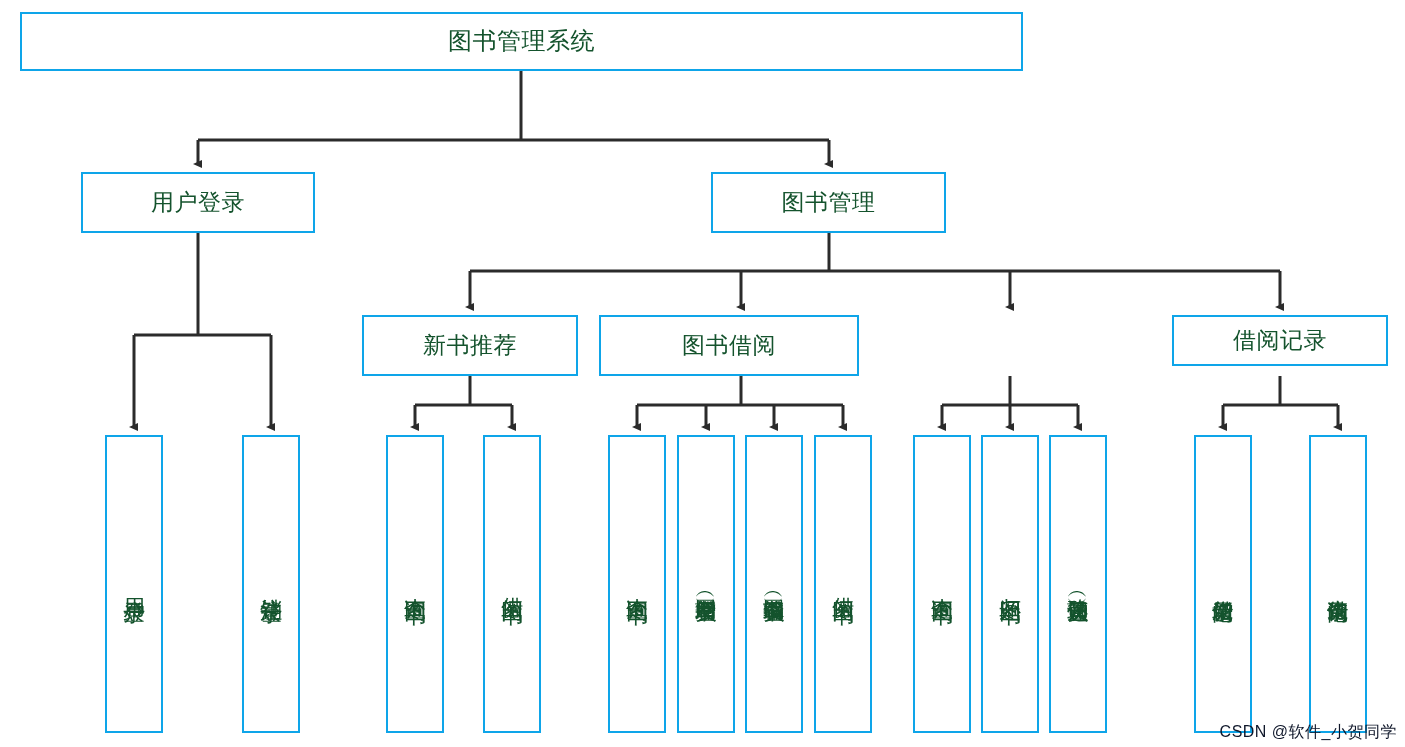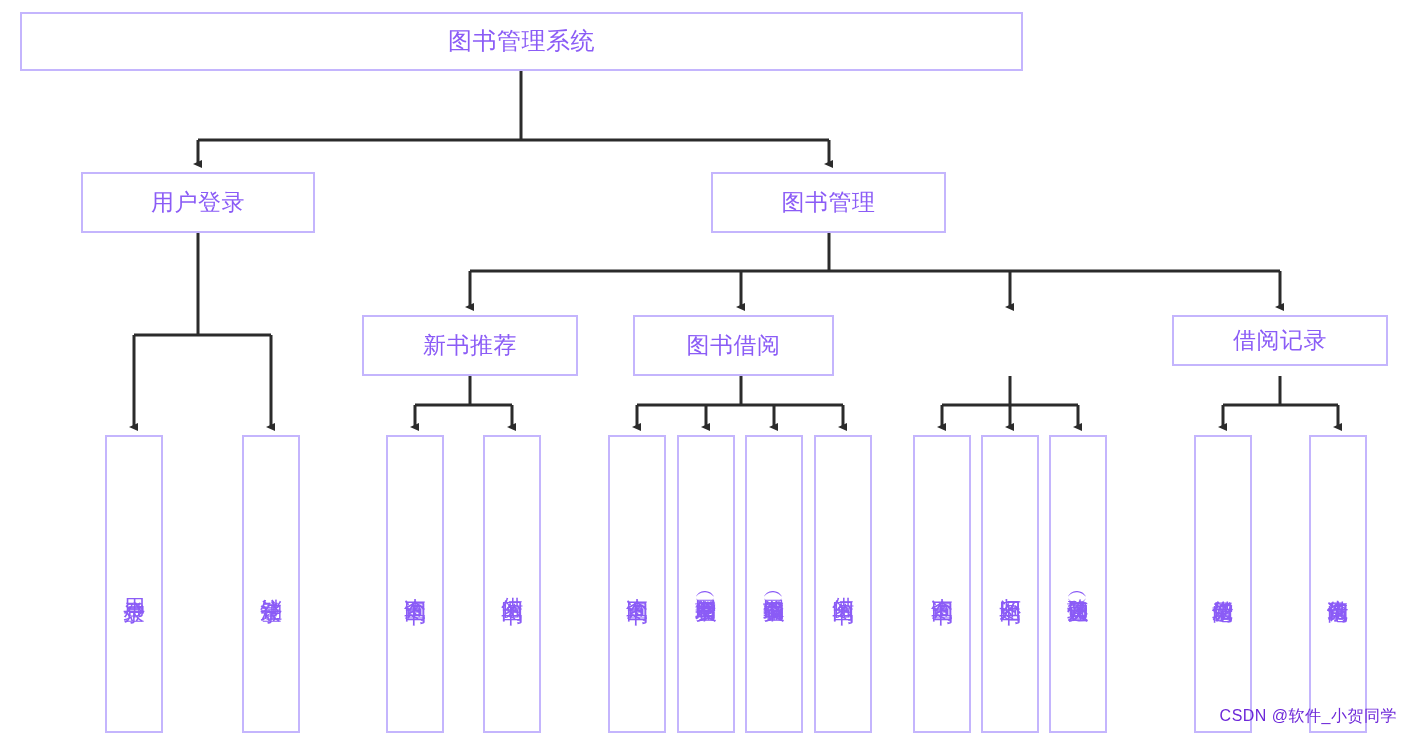--- a/index.html
+++ b/index.html
@@ -22,25 +22,25 @@
     left: 0;
     top: 0;
     width: 1405px;
     height: 747px;
     pointer-events: none;
   }
   .node {
     position: absolute;
     box-sizing: border-box;
     background: #ffffff;
-    border: 2px solid #c4b5fd;
+    border: 2px solid #0ea5e9;
     display: flex;
     align-items: center;
     justify-content: center;
-    color: #8b5cf6;
+    color: #14532d;
   }
   .node-label {
     display: block;
     text-align: center;
     line-height: 1.12;
     white-space: nowrap;
   }
   
   .h-node .node-label {
     font-size: 23px;
@@ -64,23 +64,23 @@
     white-space: nowrap;
   }
   .v-node.tight .node-label {
     font-size: 21px;
     line-height: 1.22;
     letter-spacing: 0.5px;
   }
   #watermark {
     position: absolute;
     right: 8px;
-    bottom: 20px;
+    bottom: 4px;
     font-size: 16px;
-    color: #6d28d9;
+    color: #0f172a;
     white-space: nowrap;
     letter-spacing: 0.5px;
     margin-top: 32px;
   }
 </style>
 </head>
 <body>
 
 <div id="canvas">
 
@@ -141,21 +141,21 @@
   <div class="node h-node" style="left:81px; top:172px; width:234px; height:61px;">
     <span class="node-label">用户登录</span>
   </div>
   <div class="node h-node" style="left:711px; top:172px; width:235px; height:61px;">
     <span class="node-label">图书管理</span>
   </div>
 
   <div class="node h-node" style="left:362px; top:315px; width:216px; height:61px;">
     <span class="node-label">新书推荐</span>
   </div>
-  <div class="node h-node" style="left:633px; top:315px; width:201px; height:61px;">
+  <div class="node h-node" style="left:599px; top:315px; width:260px; height:61px;">
     <span class="node-label">图书借阅</span>
   </div>
   <div class="node h-node" style="left:1172px; top:315px; width:216px; height:51px;">
     <span class="node-label">借阅记录</span>
   </div>
 
   <div class="node v-node" style="left:105px; top:435px; width:58px; height:298px;">
     <span class="node-label">用户登录</span>
   </div>
   <div class="node v-node" style="left:242px; top:435px; width:58px; height:298px;">

